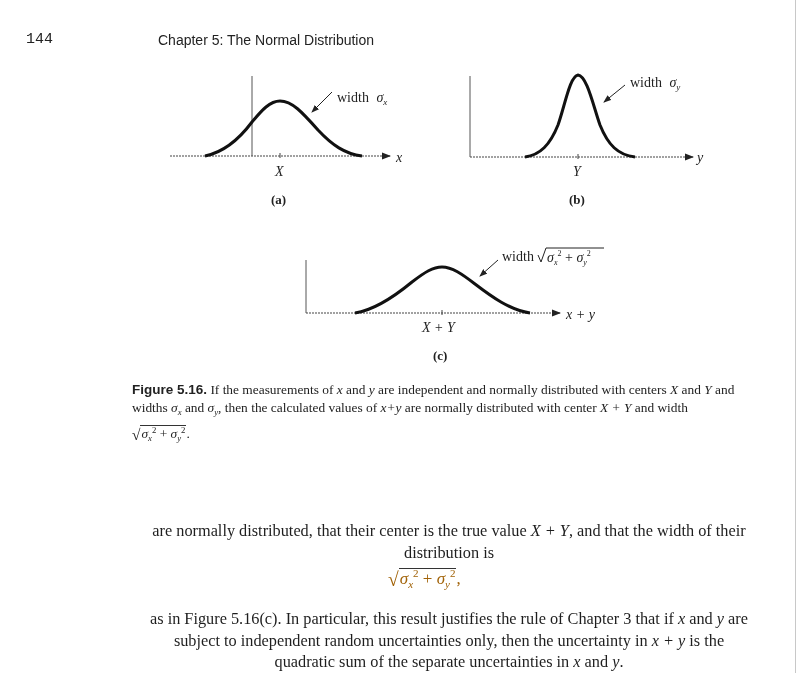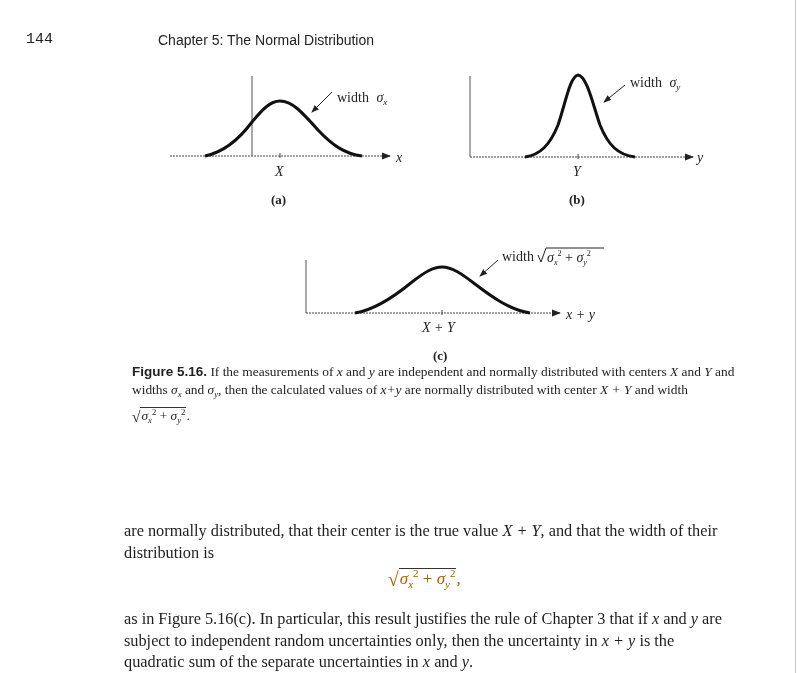--- a/index.html
+++ b/index.html
@@ -12,27 +12,27 @@
       position: absolute; left: 6px; top: 31px;
       font-family: Liberation Mono, monospace; font-size: 15px; color: #222; margin-left: 20px;
     }
     .running-head {
       position: absolute; left: 133px; top: 32px;
       font-family: "Liberation Sans", "DejaVu Sans", sans-serif; font-size: 14px; color: #222; margin-left: 25px;
     }
     svg.fig { position: absolute; left: 0; top: 0; }
     .ital { font-style: italic; }
     .caption {
-      position: absolute; left: 132px; top: 363px; width: 610px;
+      position: absolute; left: 132px; top: 381px; width: 610px;
       font-size: 13.4px; line-height: 18px; color: #222;
     }
     .caption .fig-label {
       font-family: "Liberation Sans", "DejaVu Sans", sans-serif; font-weight: bold; font-size: 13.5px;
     }
-    .body-text { position: absolute; left: 124px; width: 612px; font-size: 16.3px; line-height: 21.5px; color: #1e1e1e; }
+    .body-text { position: absolute; left: 143px; width: 612px; font-size: 16.3px; line-height: 21.5px; color: #1e1e1e; text-align: center; }
     .p1 { top: 520px; }
     .p2 { top: 608px; }
     .display-eq { position: absolute; left: 388px; top: 567px; font-size: 17px; color: #a16207; }
     .sqrt { display: inline-block; position: relative; }
     .sqrt .rad { font-size: 1.15em; position: relative; top: 2px; }
     .sqrt .under { border-top: 1px solid #333; padding: 0 1px; }
     sup, sub { font-size: 0.65em; }
     sub { vertical-align: -0.35em; }
     sup { vertical-align: 0.6em; }
   </style>

